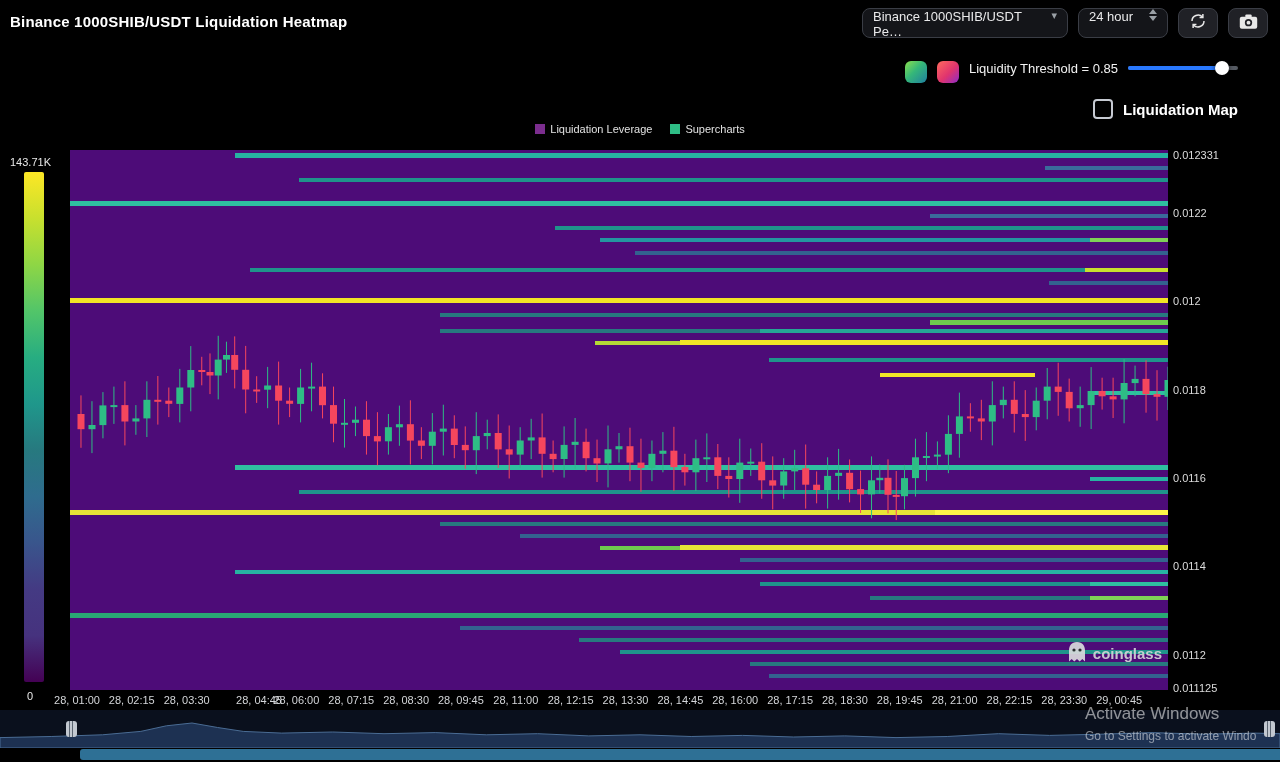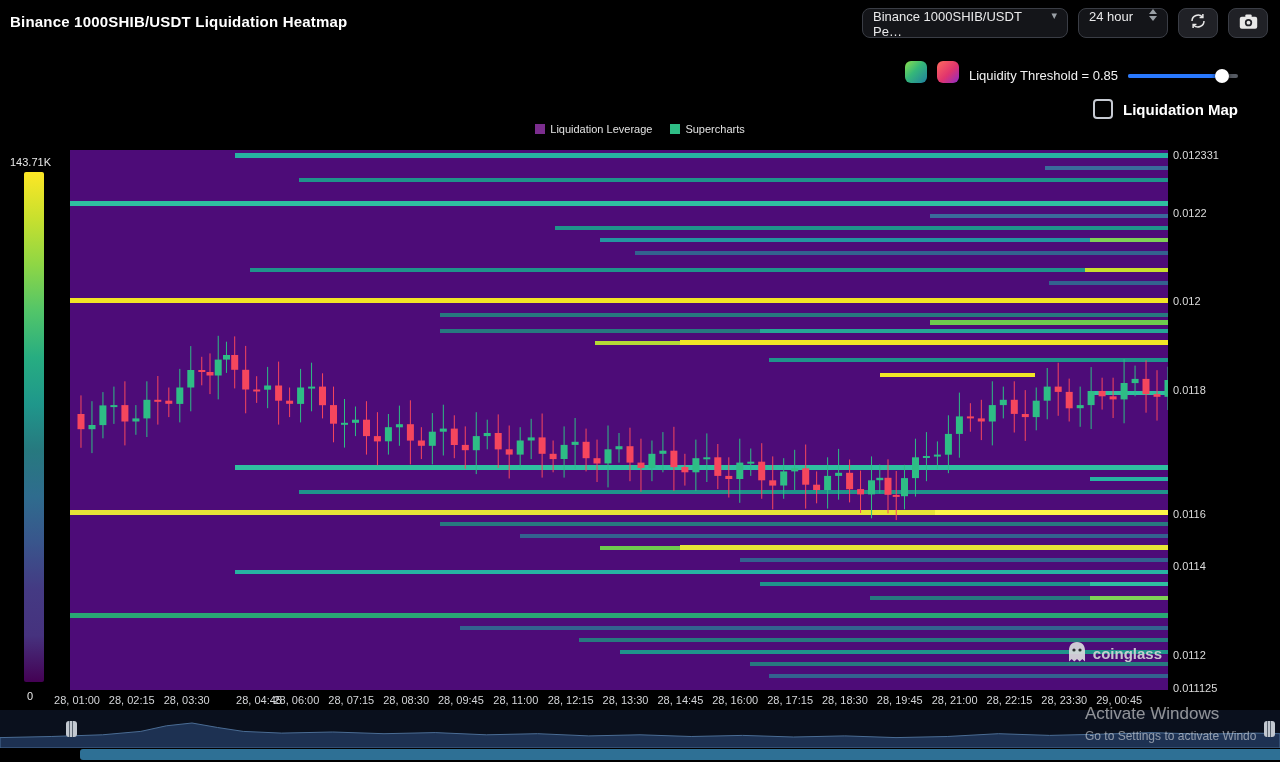--- a/index.html
+++ b/index.html
@@ -15,21 +15,21 @@
             font-size:13px; color:#e9e9ea; cursor:pointer; }
   .select.sym { width:206px; }
   .select.intv { width:90px; }
   .caret { color:#9aa0a6; font-size:11px; margin-left:8px; }
   .stepper { display:flex; flex-direction:column; gap:2px; margin-left:6px; }
   .tri-up { width:0;height:0;border-left:4px solid transparent;border-right:4px solid transparent;border-bottom:5px solid #9aa0a6; }
   .tri-dn { width:0;height:0;border-left:4px solid transparent;border-right:4px solid transparent;border-top:5px solid #9aa0a6; }
   .iconbtn { width:40px; height:30px; background:#202126; border:1px solid #3a3d45; border-radius:8px;
              display:flex; align-items:center; justify-content:center; cursor:pointer; }
 
-  .row2 { position:absolute; right:42px; top:61px; display:flex; align-items:flex-end; gap:10px; }
+  .row2 { position:absolute; right:42px; top:61px; display:flex; align-items:flex-start; gap:10px; }
   .swatch { width:22px; height:22px; border-radius:6px; cursor:pointer; }
   .swatch.green { background:linear-gradient(135deg,#8be04e 0%,#35b779 45%,#1f7fa0 100%); }
   .swatch.red   { background:linear-gradient(135deg,#ff6a5e 0%,#e0346e 55%,#8d2bc9 100%); }
   .thr { font-size:13px; color:#f2f2f2; white-space:nowrap; }
   .slider { position:relative; width:110px; height:14px; cursor:pointer; }
   .slider .track { position:absolute; top:5px; left:0; right:0; height:4px; border-radius:2px; background:#565b63; }
   .slider .fill  { position:absolute; top:5px; left:0; height:4px; border-radius:2px; background:#2979ff; }
   .slider .thumb { position:absolute; top:0; width:14px; height:14px; border-radius:50%; background:#fff;
                    box-shadow:0 0 5px rgba(0,0,0,.7); }
 
@@ -402,21 +402,21 @@
       </span>
       <span>coinglass</span>
     </div>
   </div>
 
   <div class="yaxis" id="yaxis">
       <span class="ylab" style="top: -1px;">0.012331</span>
       <span class="ylab" style="top: 57px;">0.0122</span>
       <span class="ylab" style="top: 145px;">0.012</span>
       <span class="ylab" style="top: 234px;">0.0118</span>
-      <span class="ylab" style="top: 322px; margin-top: 36px;">0.0116</span>
+      <span class="ylab" style="top: 322px;">0.0116</span>
       <span class="ylab" style="top: 410px;">0.0114</span>
       <span class="ylab" style="top: 499px;">0.0112</span>
       <span class="ylab" style="top: 532px;">0.011125</span>
     </div>
   <div class="xaxis" id="xaxis">
       <span class="xlab" style="left: 62px;">28, 01:00</span>
       <span class="xlab" style="left: 116.8px;">28, 02:15</span>
       <span class="xlab" style="left: 171.7px;">28, 03:30</span>
       <span class="xlab" style="left: 244px;">28, 04:45</span>
       <span class="xlab" style="left: 281.4px;">28, 06:00</span>

